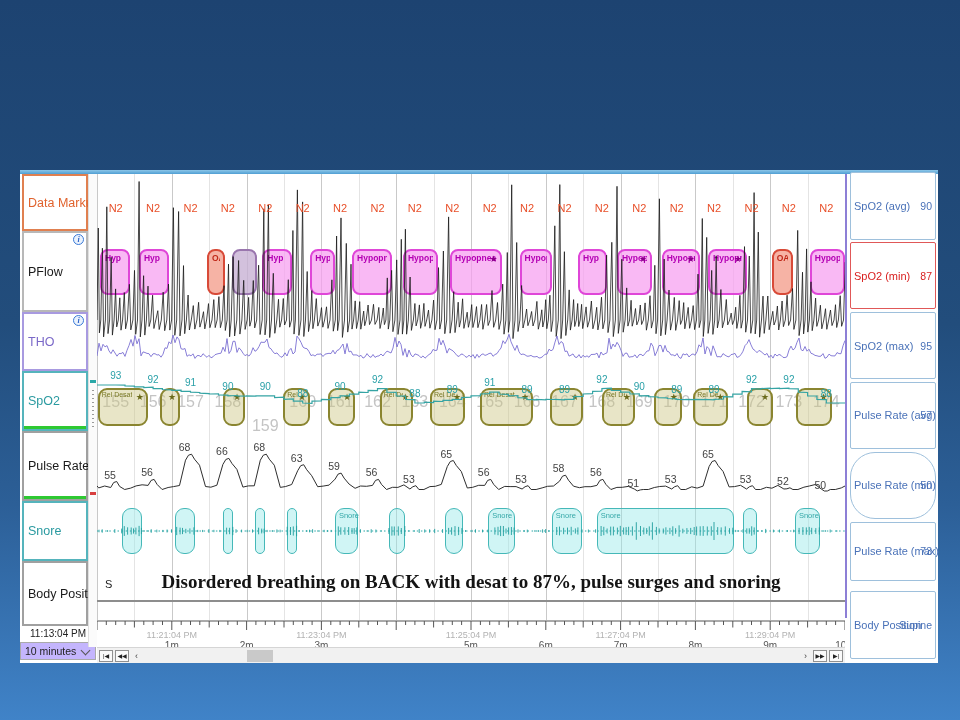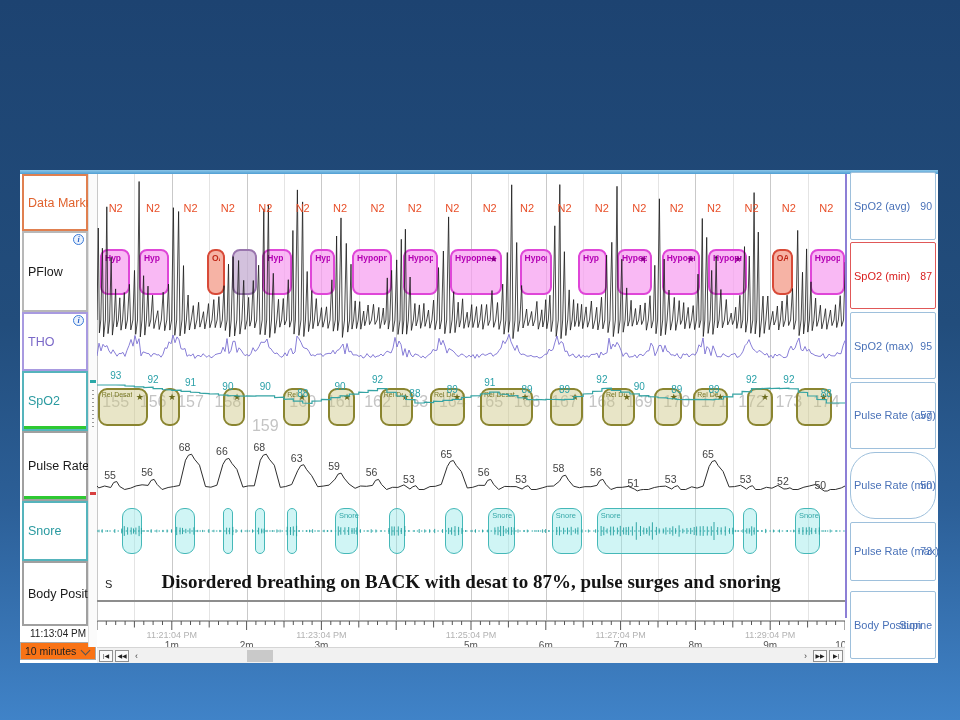--- a/index.html
+++ b/index.html
@@ -16,21 +16,21 @@
   .chanel,.chan{box-sizing:border-box;}
   .chan{position:absolute;left:2px;width:66px;background:#fff;border:2px solid #a0a0a0;}
   .chan .lbl{position:absolute;left:4px;top:50%;transform:translateY(-50%);
     font-size:12.5px;color:#1a1a1a;white-space:nowrap;}
   .chan .strip{position:absolute;left:0;right:0;bottom:0;height:3px;background:#2ec932;}
   .info{position:absolute;top:1px;right:2px;width:9px;height:9px;border-radius:50%;
     border:1px solid #3a7ad8;color:#2a62c8;font:italic bold 8px "Liberation Serif",serif;
     text-align:center;line-height:9px;background:#eaf2fc;}
   .side-time{position:absolute;left:0;top:458px;width:66px;text-align:right;
     font-size:10px;color:#222;}
-  .dropdown{position:absolute;left:0;top:472px;width:76px;height:18px;background:#f97316;
+  .dropdown{position:absolute;left:0;top:472px;width:76px;height:18px;background:#c4b5fd;
     border:1px solid #aaa;box-sizing:border-box;font-size:10.5px;color:#222;line-height:16px;
     padding-left:4px;}
   .chev{position:absolute;right:6px;top:4px;width:6px;height:6px;
     border-right:1.6px solid #555;border-bottom:1.6px solid #555;transform:rotate(45deg);}
   
   .gutter{position:absolute;left:68px;top:4px;width:9px;height:473px;background:#fbfbfb;
     border-left:1px solid #e0e0e0;}
   .gutter .tmark{position:absolute;left:1px;width:6px;height:3px;background:#2aa8a8;top:206px;}
   .gutter .rmark{position:absolute;left:1px;width:6px;height:3px;background:#d84040;top:318px;}
   .gutter .dots{position:absolute;left:3px;top:216px;width:2px;height:40px;

